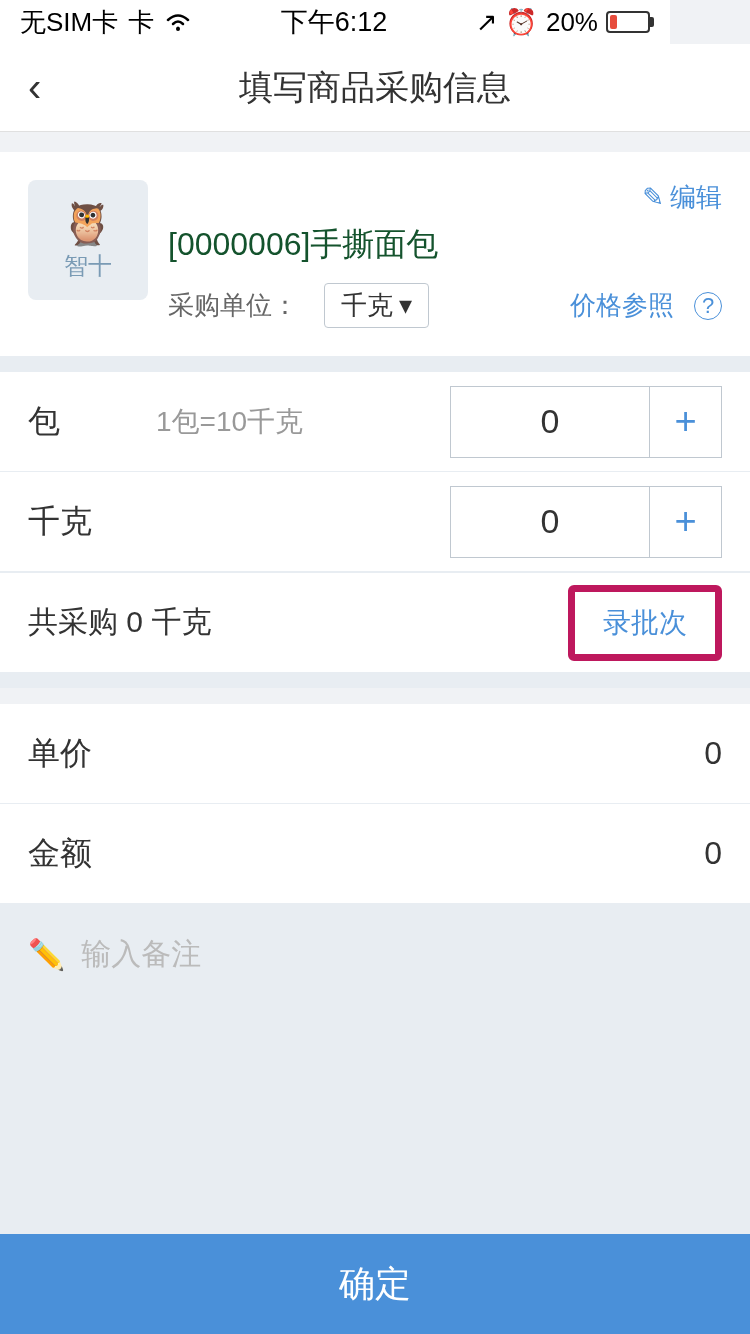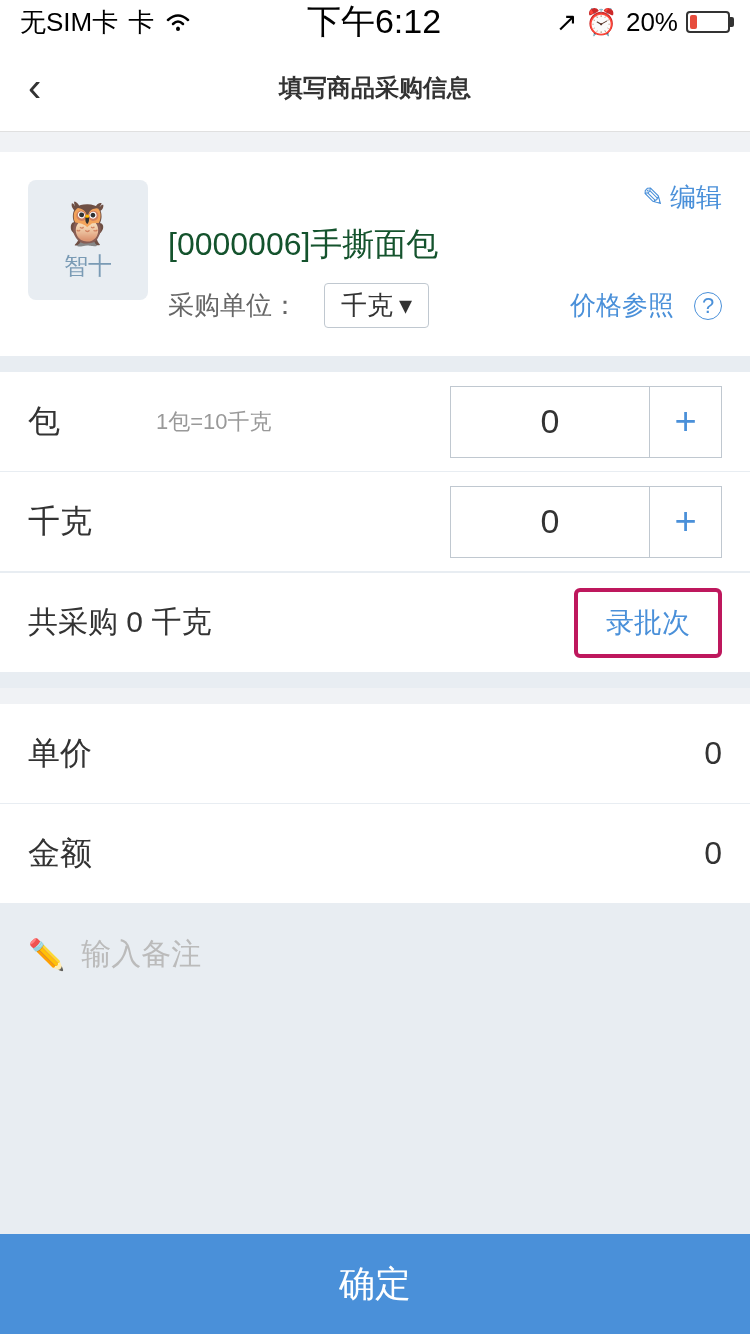--- a/index.html
+++ b/index.html
@@ -8,38 +8,38 @@
       width: 750px;
       min-height: 1334px;
       font-family: -apple-system, "PingFang SC", "Helvetica Neue", sans-serif;
       background: #f0f2f5;
       font-size: 32px;
       color: #333;
     }
 
     
     .status-bar {
-      width: 750px;
+      width: 670px;
       height: 44px;
       background: #fff;
       display: flex;
       align-items: center;
       justify-content: space-between;
       padding: 0 20px;
       font-size: 28px;
       color: #000;
     }
     .status-left {
       display: flex;
       align-items: center;
       gap: 10px;
       font-size: 26px;
     }
     .status-center {
-      font-size: 34px;
+      font-size: 27px;
       font-weight: 500;
     }
     .status-right {
       display: flex;
       align-items: center;
       gap: 8px;
       font-size: 26px;
     }
     .battery {
       display: inline-flex;
@@ -84,22 +84,22 @@
       border-bottom: 1px solid #e0e0e0;
     }
     .nav-back {
       position: absolute;
       left: 28px;
       font-size: 40px;
       color: #333;
       cursor: pointer;
     }
     .nav-title {
-      font-size: 24px;
-      font-weight: 700;
+      font-size: 34px;
+      font-weight: 400;
       color: #333;
     }
 
     
     .product-card {
       background: #fff;
       margin-top: 20px;
       padding: 28px;
       display: flex;
       align-items: flex-start;
@@ -203,21 +203,21 @@
       padding: 0 28px;
       height: 100px;
       border-bottom: 1px solid #e8edf2;
     }
     .input-label {
       font-size: 32px;
       color: #333;
       min-width: 120px;
     }
     .input-sub {
-      font-size: 22px;
+      font-size: 28px;
       color: #999;
       margin-left: 8px;
       flex: 1;
     }
     .input-control {
       display: flex;
       align-items: center;
       gap: 0;
     }
     .qty-input {
@@ -252,21 +252,21 @@
       justify-content: space-between;
       padding: 0 28px;
       height: 100px;
       border-top: 1px solid #e8edf2;
     }
     .total-text {
       font-size: 30px;
       color: #333;
     }
     .batch-btn {
-      border: 4px solid #be185d;
+      border: 7px solid #be185d;
       border-radius: 6px;
       padding: 12px 28px;
       color: #4a90d9;
       font-size: 28px;
       background: #fff;
       cursor: pointer;
       text-align: center;
     }
 
     

